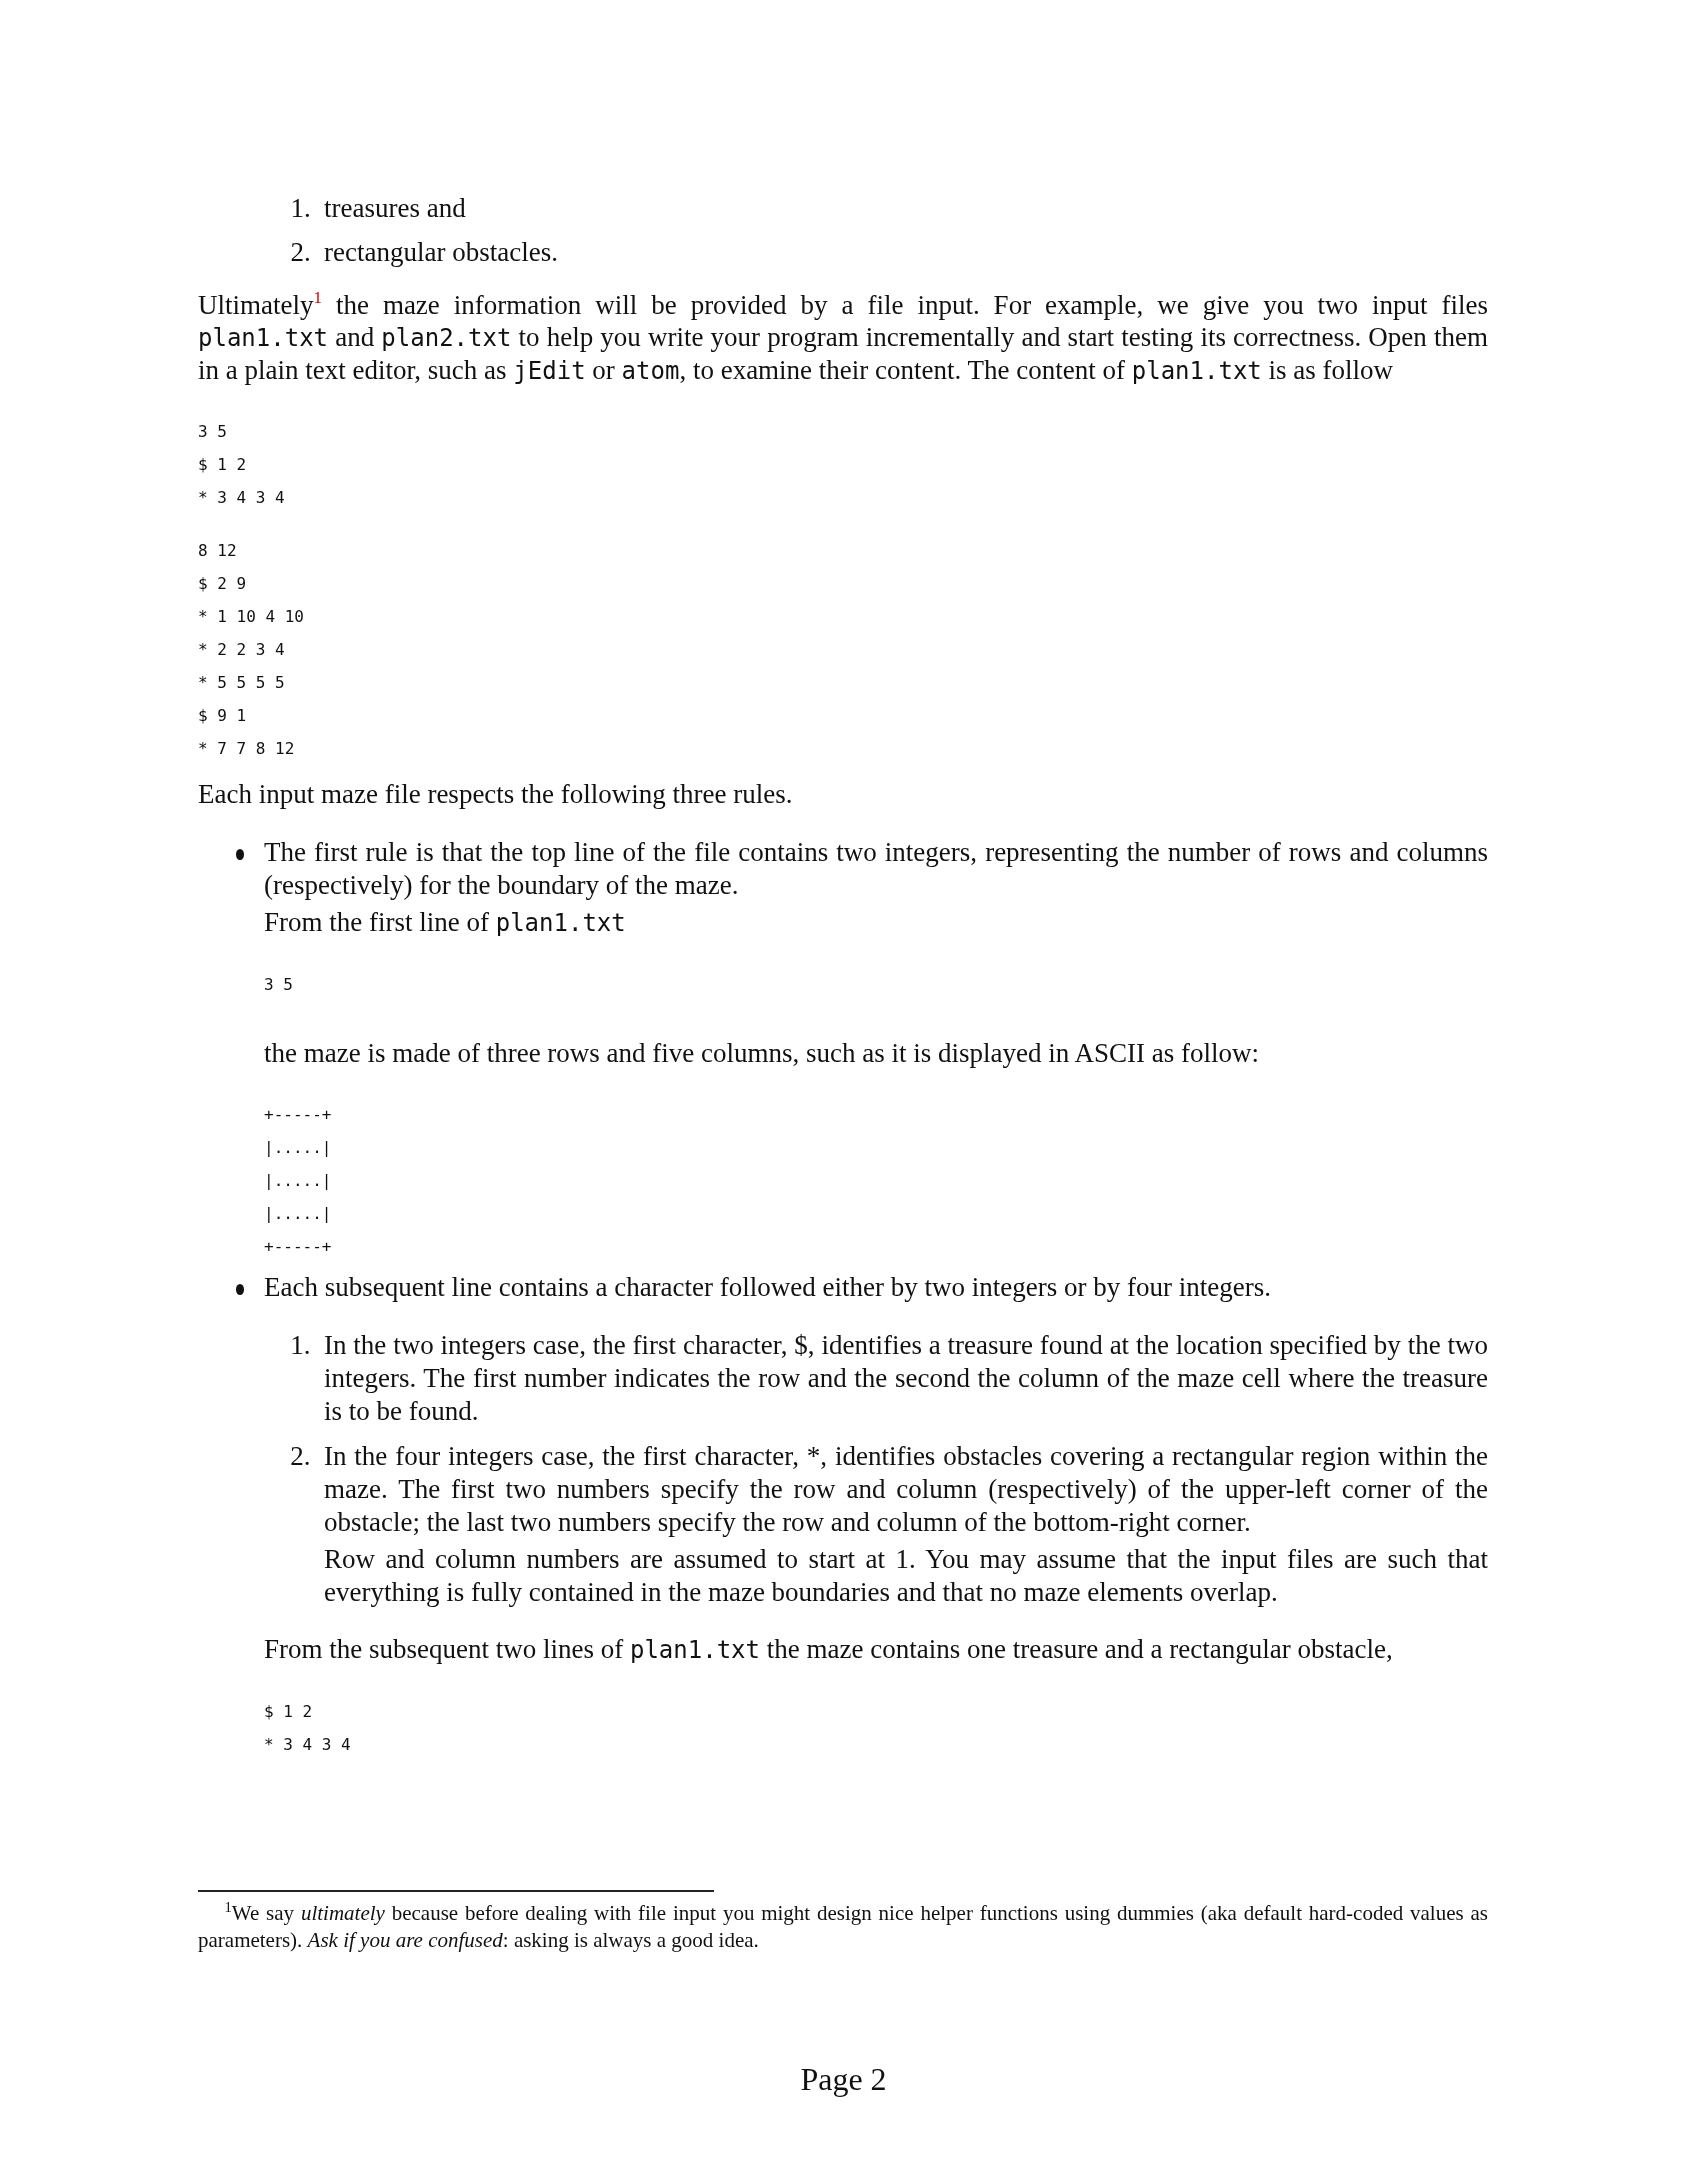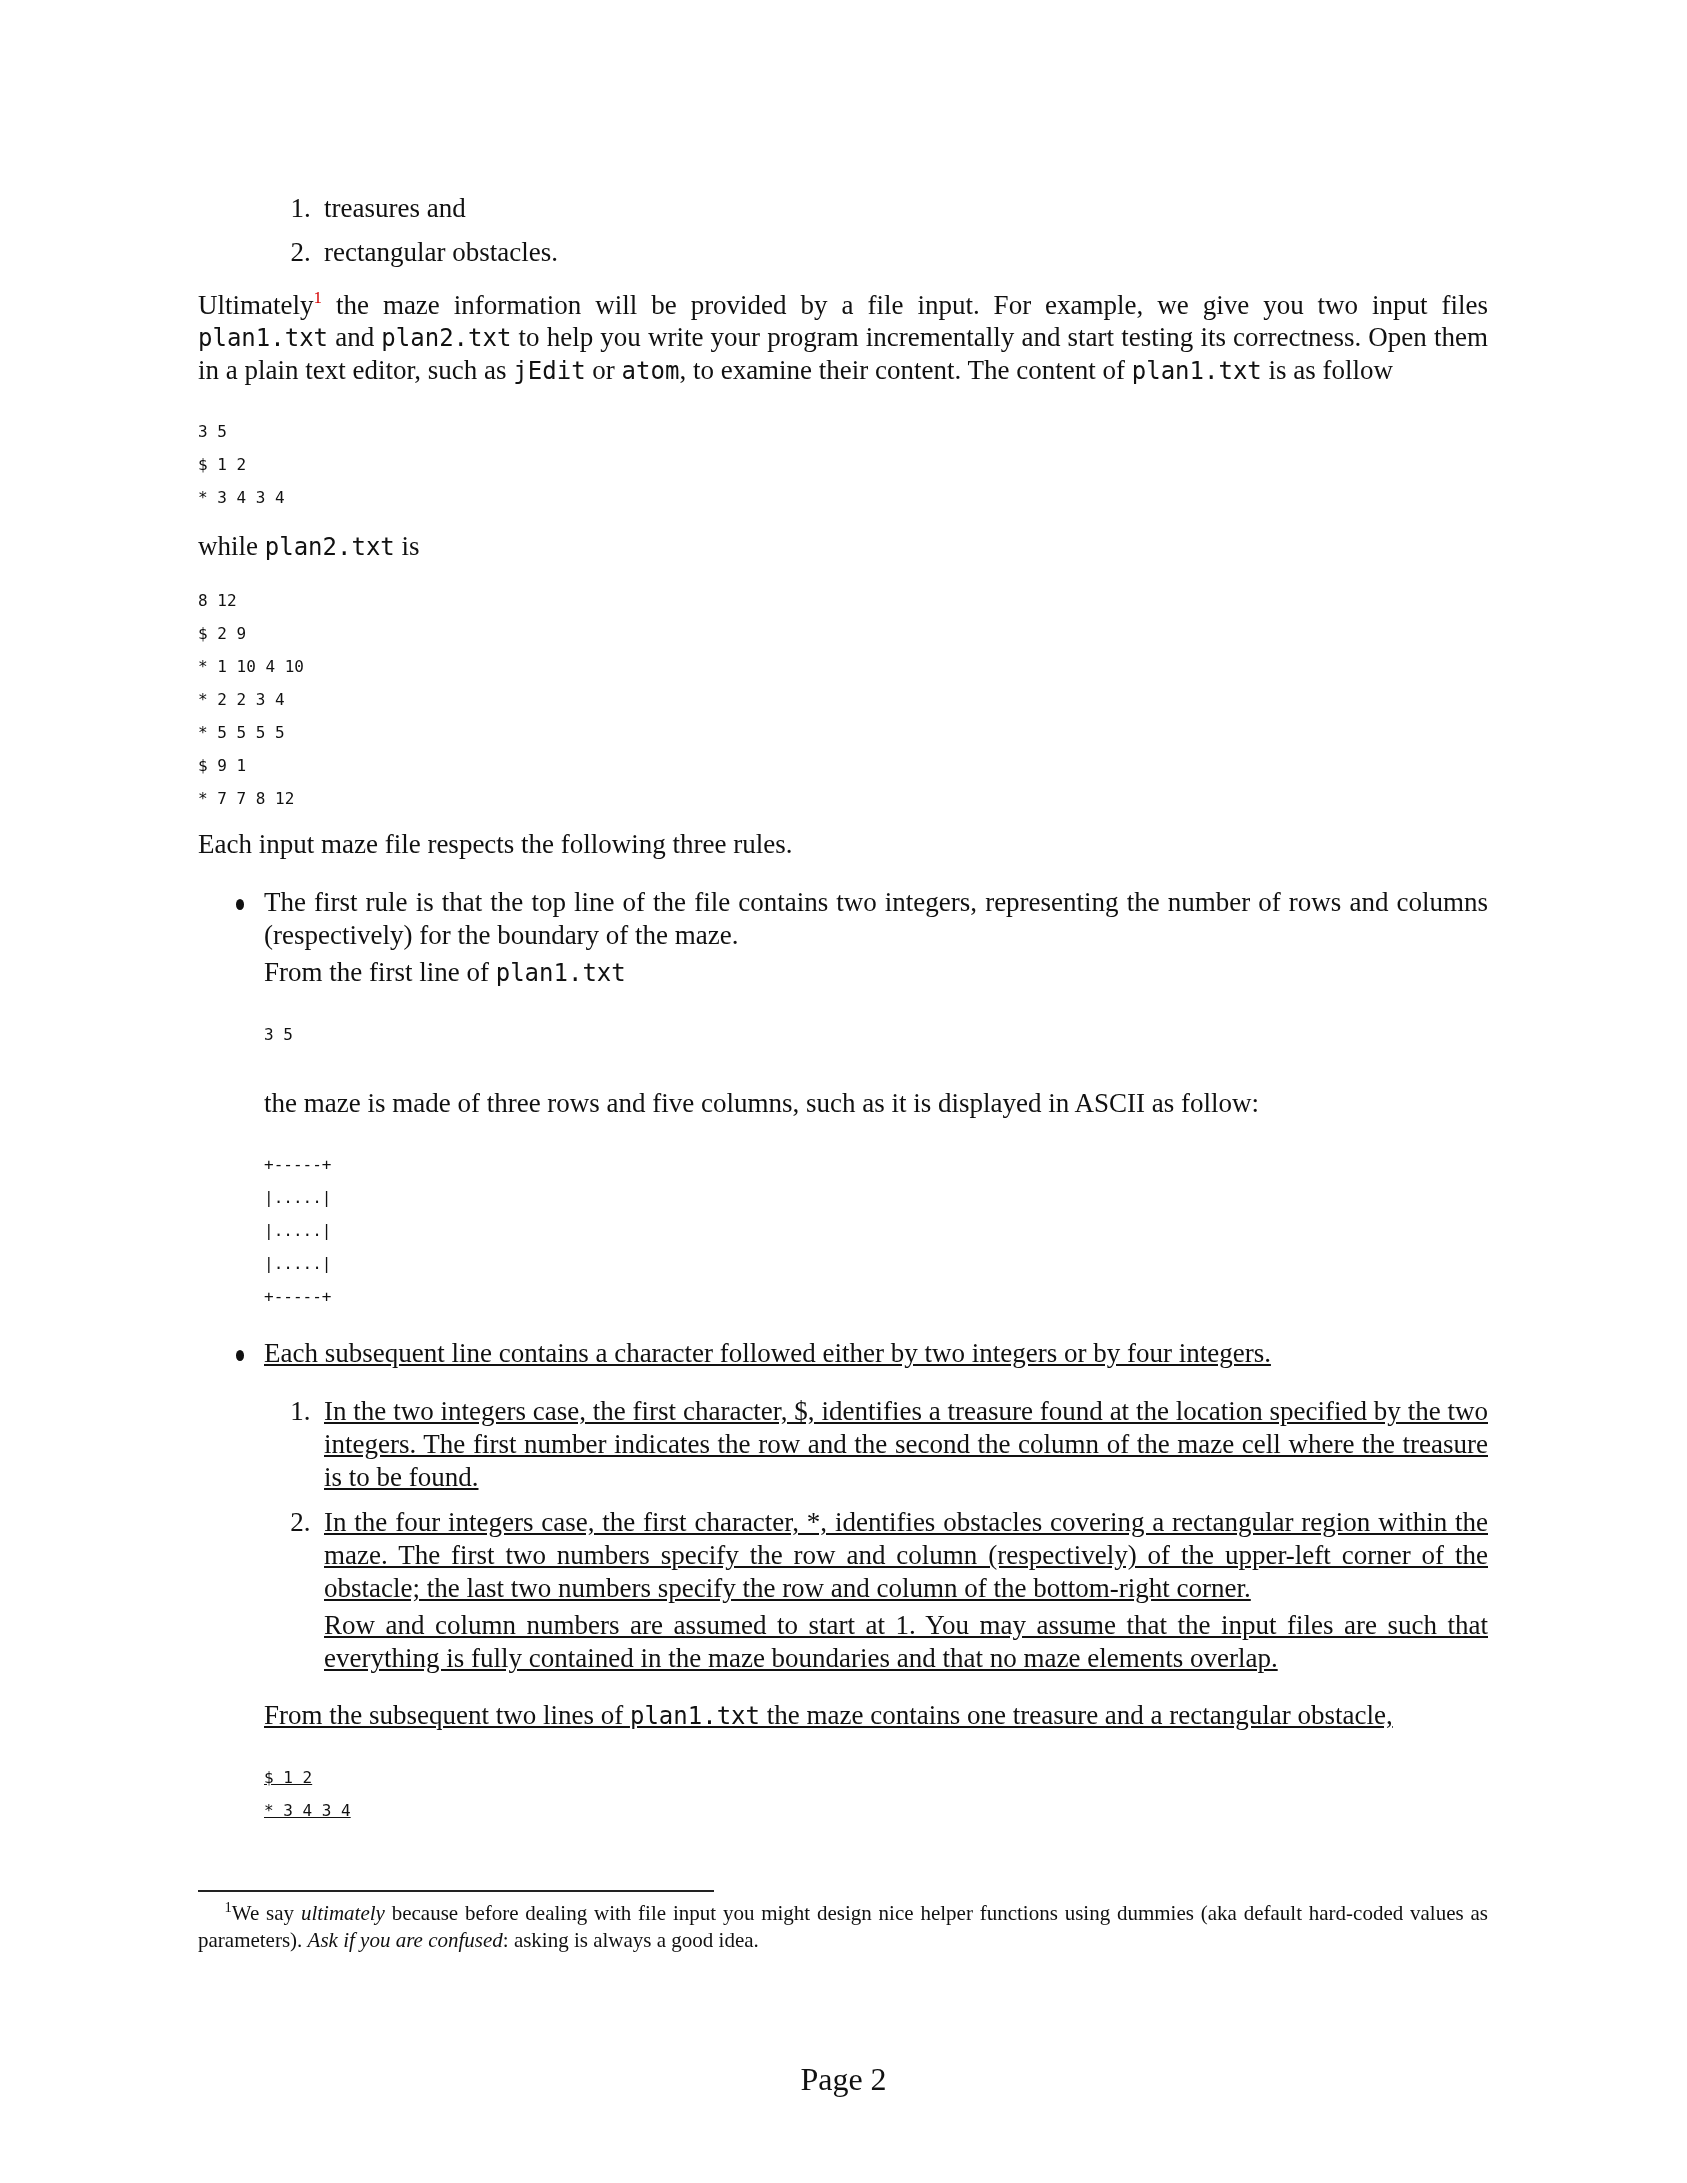--- a/index.html
+++ b/index.html
@@ -75,23 +75,20 @@
   </ol>
 
   <p style="margin-top: 9.3px; line-height: 32px;">
     <span>Ultimately</span><span class="sup">1</span><span> the maze information will be provided by a file input. For example, we give you two input files </span><span class="tt">plan1.txt</span><span> and </span><span class="tt">plan2.txt</span><span> to help you write your program incrementally and start testing its correctness. Open them in a plain text editor, such as </span><span class="tt">jEdit</span><span> or </span><span class="tt">atom</span><span>, to examine their content. The content of </span><span class="tt">plan1.txt</span><span> is as follow</span>
   </p>
 
   <pre class="code" style="margin-top: 28px;">3 5
 $ 1 2
 * 3 4 3 4</pre>
 
-  <p style="margin-top: 16px;">
-    <span>while </span><span class="tt">plan2.txt</span><span> is</span>
-  </p>
 
   <pre class="code" style="margin-top: 20px;">8 12
 $ 2 9
 * 1 10 4 10
 * 2 2 3 4
 * 5 5 5 5
 $ 9 1
 * 7 7 8 12</pre>
 
   <p style="margin-top: 13.2px;">Each input maze file respects the following three rules.</p>
@@ -105,21 +102,21 @@
       </p>
       <pre class="code" style="margin-top: 28px;">3 5</pre>
       <p style="margin-top: 36px;">the maze is made of three rows and five columns, such as it is displayed in ASCII as follow:</p>
       <pre class="code" style="margin-top: 28px;">+-----+
 |.....|
 |.....|
 |.....|
 +-----+</pre>
     </li>
 
-    <li style="margin-top: 24px; text-decoration: underline;">
+    <li style="margin-top: 8px;">
       <span class="bullet-dot"></span>
       <p>Each subsequent line contains a character followed either by two integers or by four integers.</p>
 
       <ol class="olist sub-list" style="margin-top: 25px;">
         <li>
           <span class="num">1.</span>
           <p>In the two integers case, the first character, $, identifies a treasure found at the location specified by the two integers. The first number indicates the row and the second the column of the maze cell where the treasure is to be found.</p>
         </li>
         <li style="margin-top: 12px;">
           <span class="num">2.</span>

